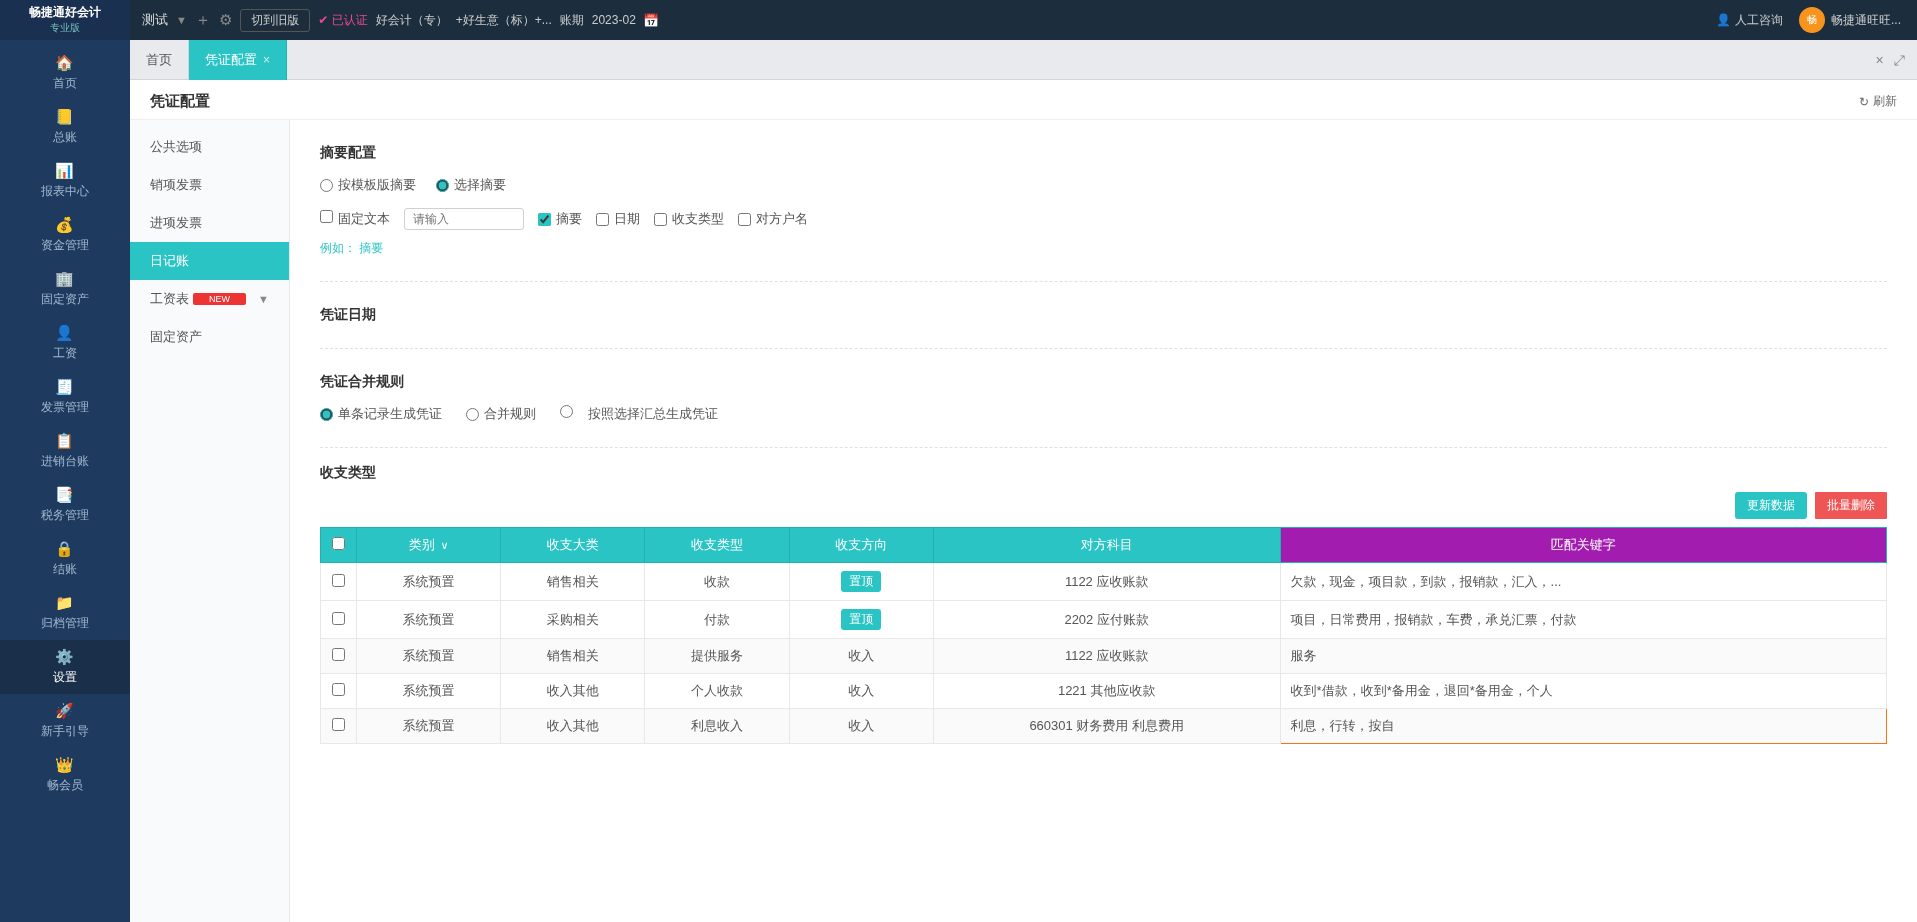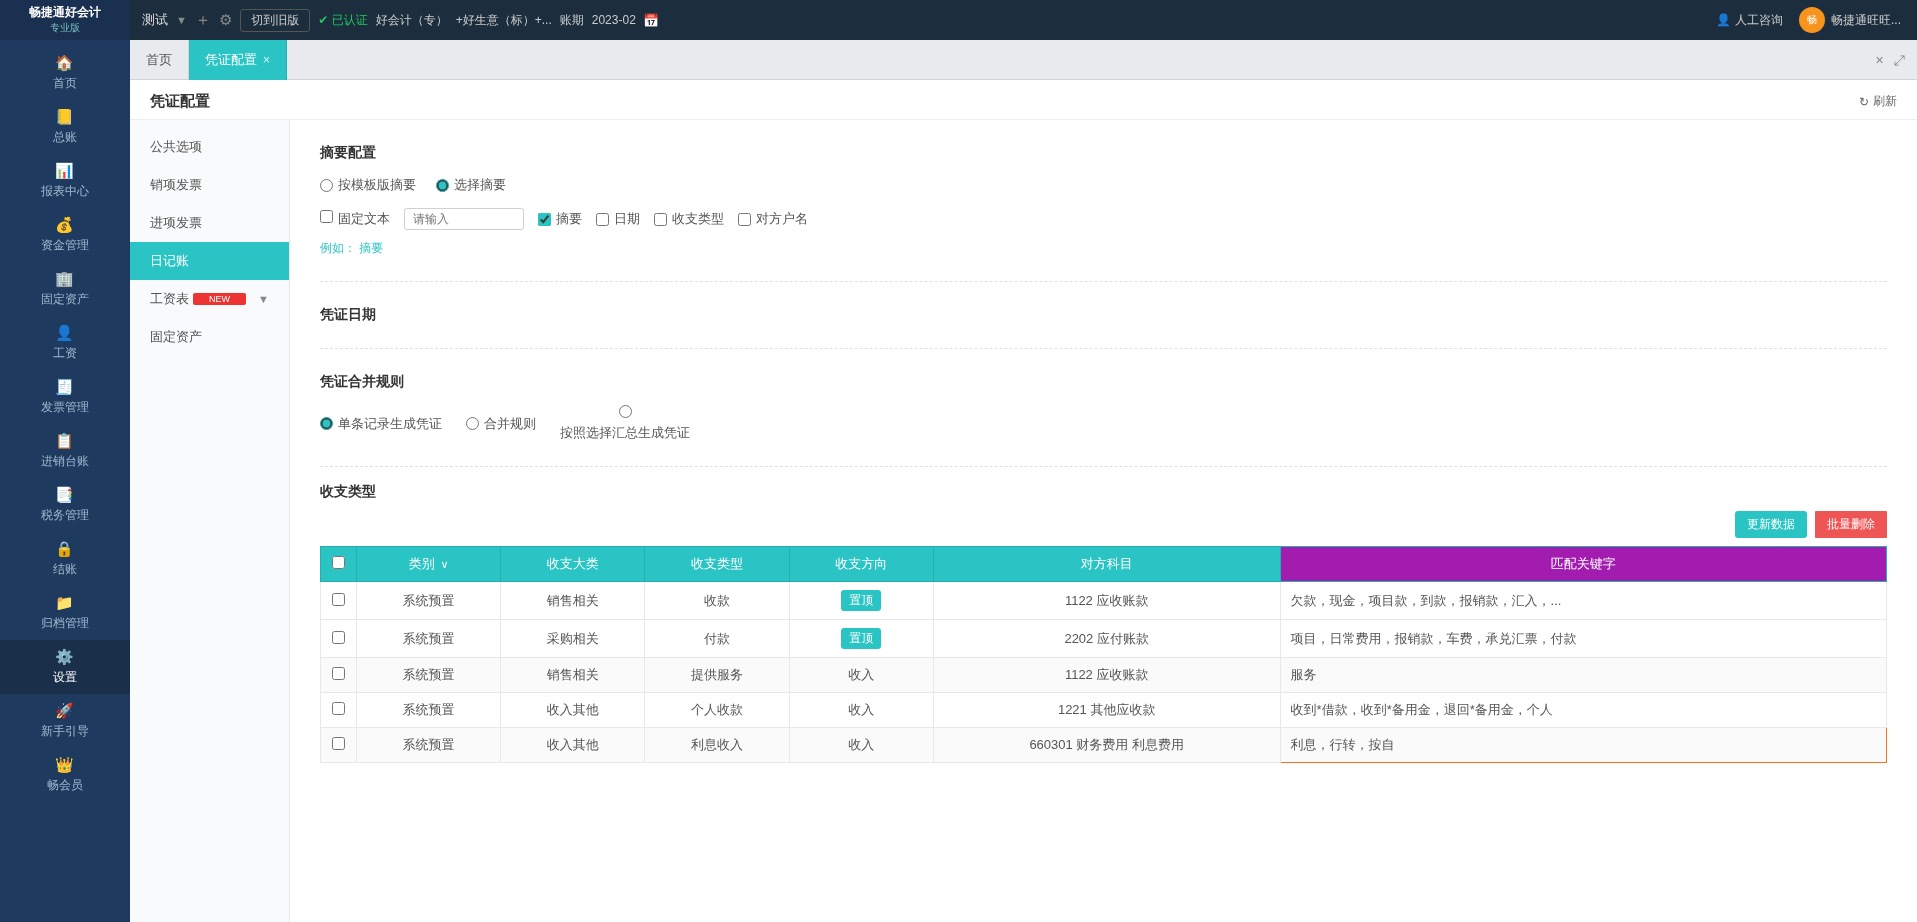--- a/index.html
+++ b/index.html
@@ -19,21 +19,21 @@
     <div style="color:#fff;font-size:12px;font-weight:bold;line-height:1.3;">畅捷通好会计</div>
     <div style="color:#7bb;font-size:10px;">专业版</div>
   </div>
 
   <div style="display:flex;align-items:center;gap:8px;padding:0 12px;flex:1;">
     <span style="color:#ddd;font-size:13px;">测试</span>
     <span style="color:#888;font-size:11px;">▼</span>
     <span style="color:#888;font-size:16px;cursor:pointer;">＋</span>
     <span style="color:#888;font-size:15px;cursor:pointer;">⚙</span>
     <button style="background:transparent;border:1px solid #555;color:#ccc;padding:2px 10px;border-radius:3px;cursor:pointer;font-size:12px;">切到旧版</button>
-    <span style="color:#22c55e;font-size:12px;">✔ <span>已认证</span></span>
+    <span style="color:#ec4899;font-size:12px;">✔ <span>已认证</span></span>
     <span style="color:#ccc;font-size:12px;">好会计（专）</span>
     <span style="color:#ccc;font-size:12px;">+好生意（标）+...</span>
     <span style="color:#ccc;font-size:12px;">账期</span>
     <span style="color:#ccc;font-size:12px;">2023-02</span>
     <span style="color:#888;font-size:13px;cursor:pointer;">📅</span>
   </div>
 
   <div style="display:flex;align-items:center;gap:16px;padding-right:16px;">
     <div style="display:flex;align-items:center;gap:4px;color:#ccc;font-size:12px;cursor:pointer;">
       <span>👤</span>
@@ -217,21 +217,21 @@
             <div style="font-size:14px;font-weight:bold;color:#333;margin-bottom:14px;">凭证合并规则</div>
             <div style="display:flex;gap:24px;align-items:center;">
               <label style="display:flex;align-items:center;gap:5px;font-size:13px;color:#555;cursor:pointer;">
                 <input type="radio" name="merge_rule" checked="" style="accent-color: rgb(43, 196, 196);">
                 <span>单条记录生成凭证</span>
               </label>
               <label style="display:flex;align-items:center;gap:5px;font-size:13px;color:#555;cursor:pointer;">
                 <input type="radio" name="merge_rule" style="accent-color: rgb(43, 196, 196);">
                 <span>合并规则</span>
               </label>
-              <label style="display:flex;align-items:center;gap:6px;font-size:13px;color:#555;cursor:pointer;flex-direction:column;">
+              <label style="display:flex;align-items:flex-start;gap:15px;font-size:13px;color:#555;cursor:pointer;">
                 <input type="radio" name="merge_rule" style="accent-color: rgb(43, 196, 196);">
                 <span>按照选择汇总生成凭证</span>
               </label>
             </div>
           </div>
 
           <hr style="border:none;border-bottom:1px dashed #e0e0e0;margin:4px 0 16px 0;">
 
           <div>
             <div style="font-size:14px;font-weight:bold;color:#333;margin-bottom:10px;">收支类型</div>

